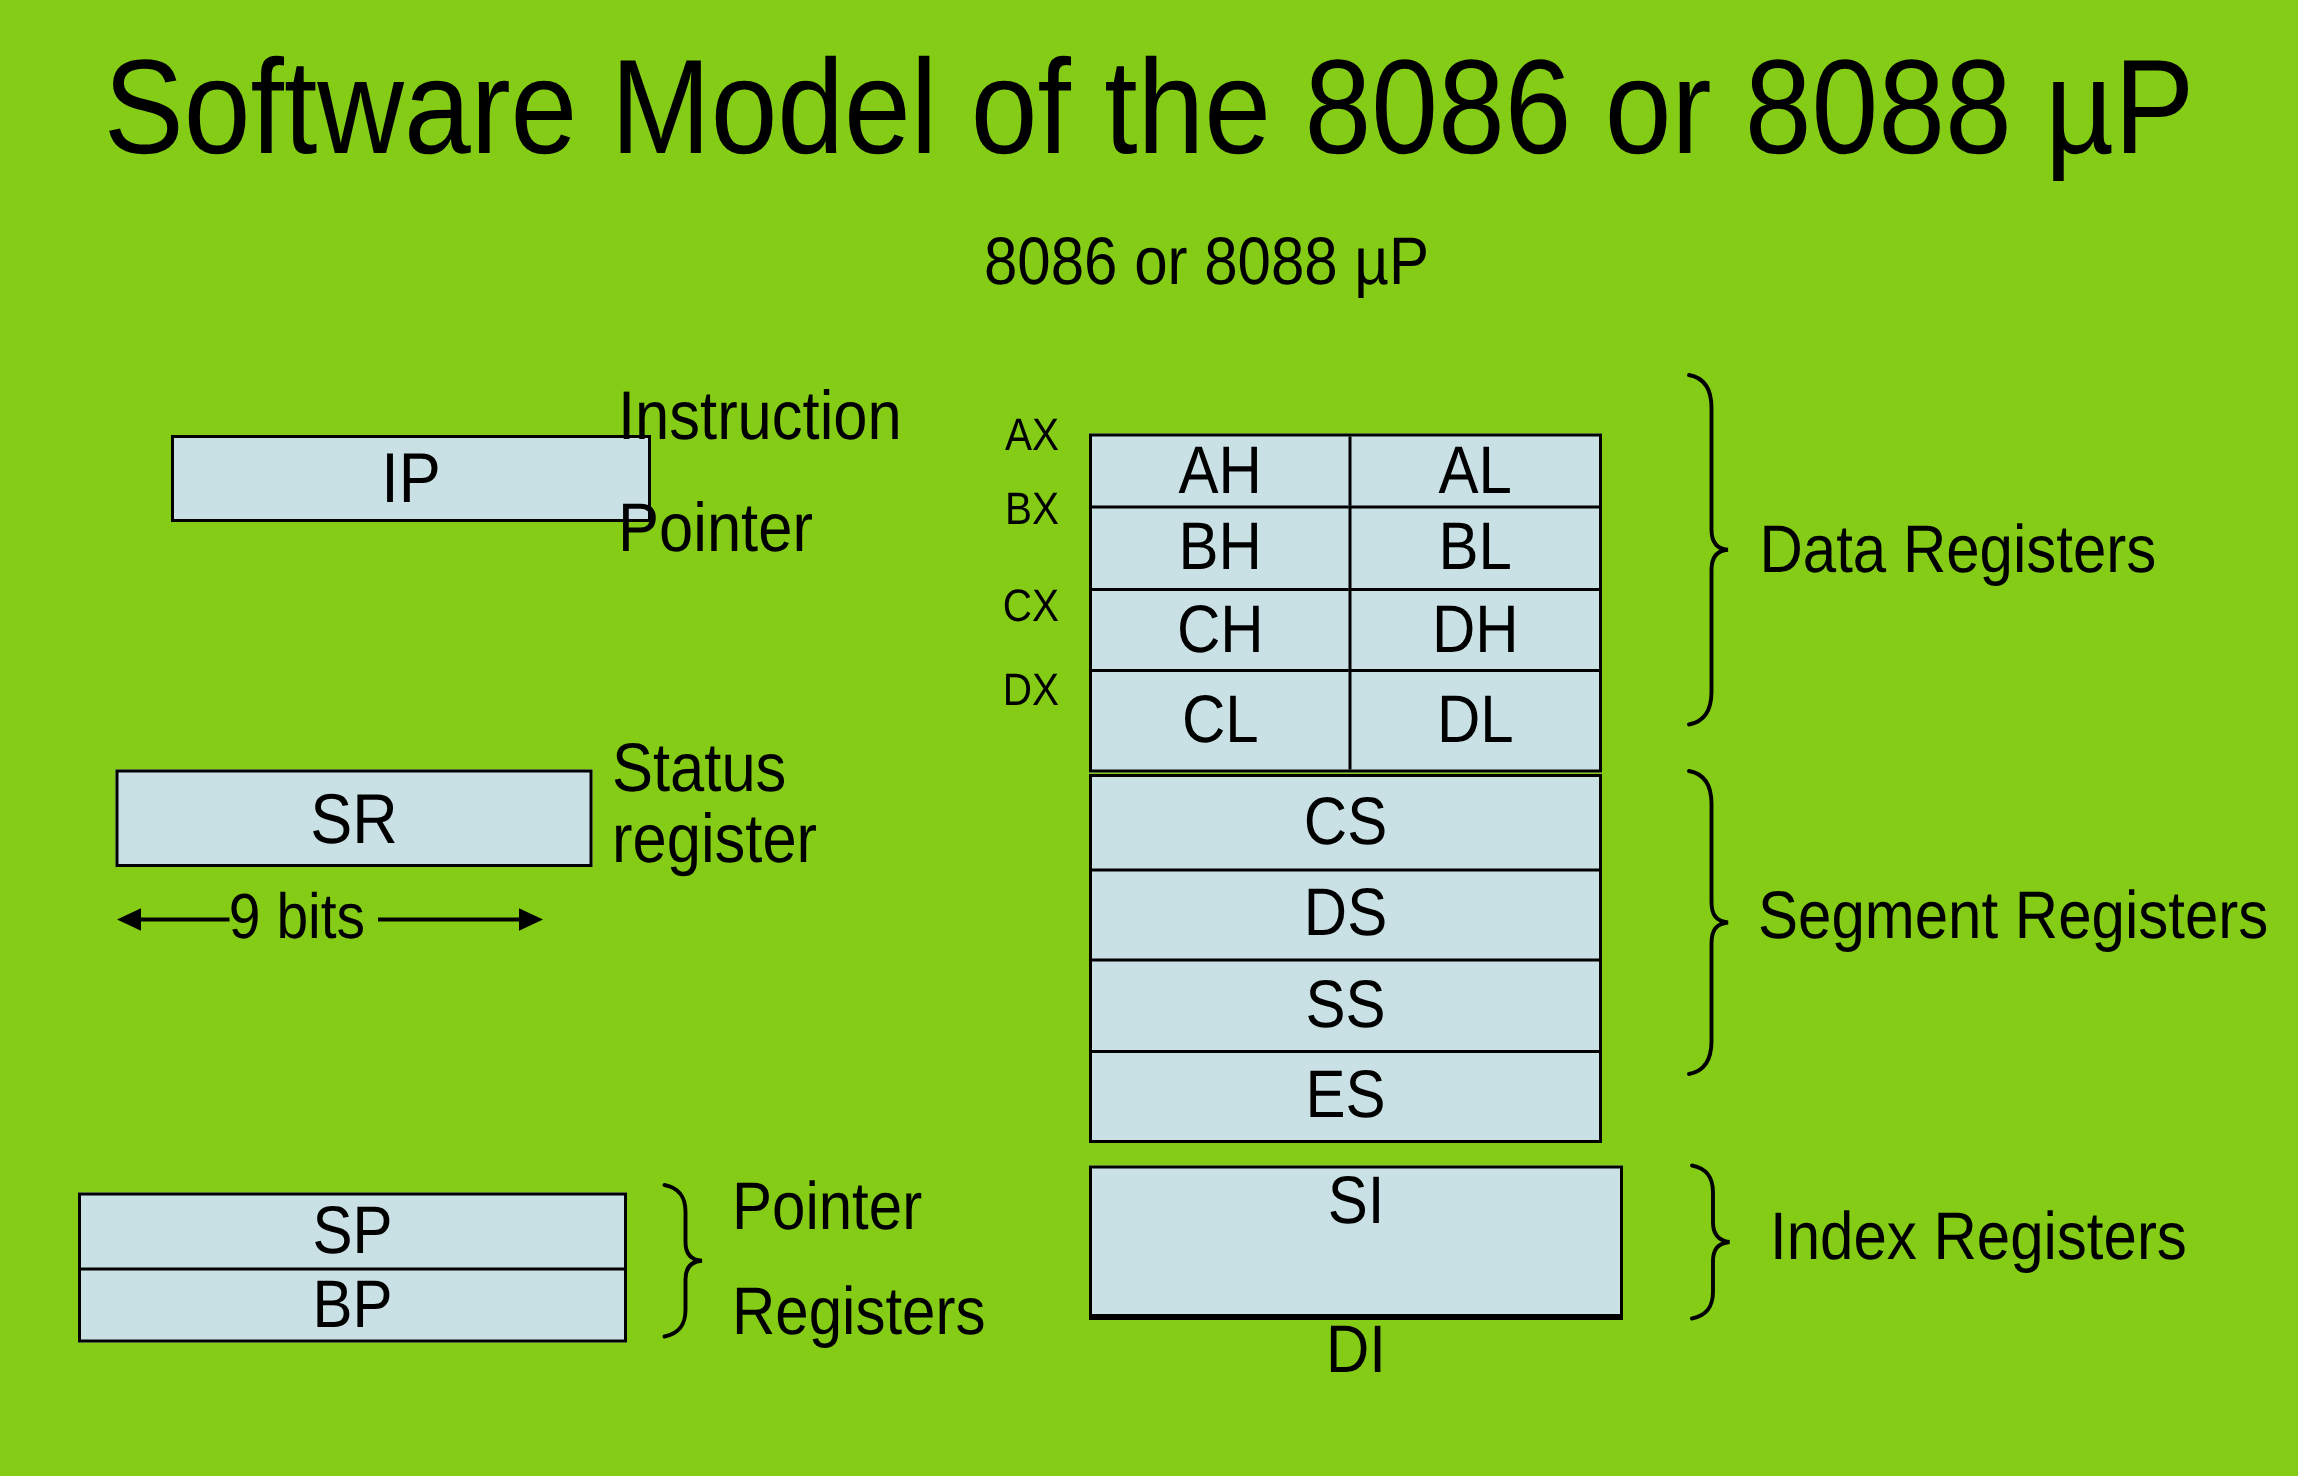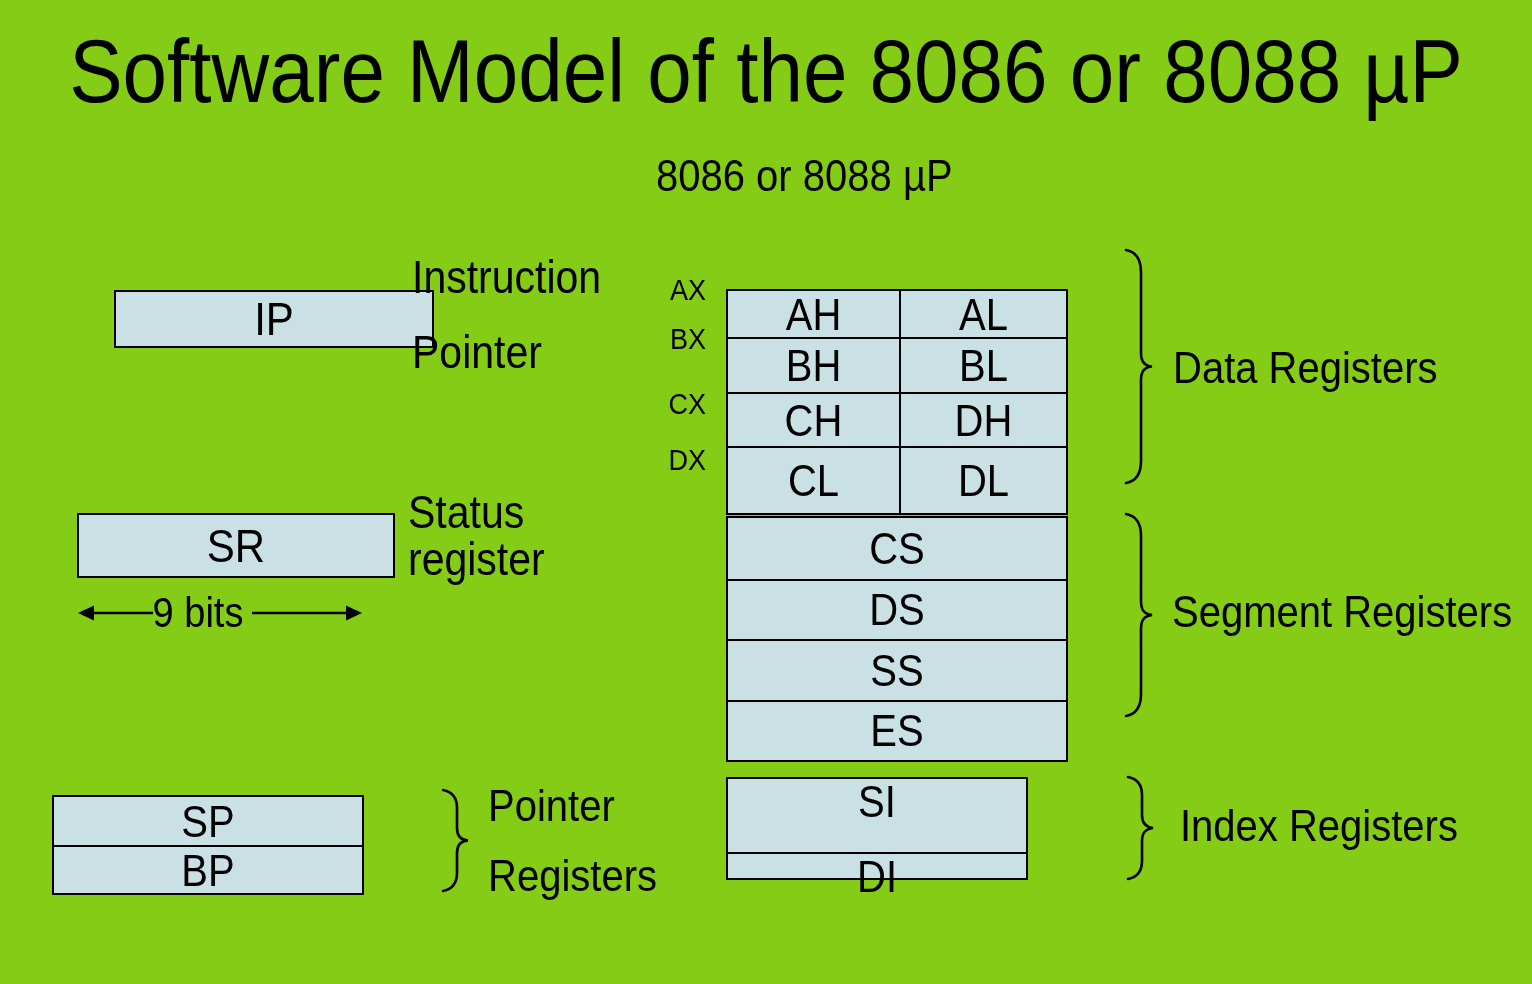--- a/index.html
+++ b/index.html
@@ -30,24 +30,24 @@
 
   
   .dtable{left:726px;top:266px;width:342px;height:226px;
           grid-template-columns:171px 1fr;grid-template-rows:46px 55px 54px 1fr;margin-top:23px;}
   .dtable .cell:nth-child(even){border-left:2px solid var(--line);}
   .dtable .cell:nth-child(n+3){border-top:2px solid var(--line);}
 
   
   .stable{left:726px;top:516px;width:342px;height:246px;grid-template-rows:repeat(4,1fr);}
   .stable .cell + .cell{border-top:2px solid var(--line);}
-  .ptable{left:52px;top:795px;width:312px;height:100px;grid-template-rows:repeat(2,1fr);}
+  .ptable{left:52px;top:795px;width:366px;height:100px;grid-template-rows:repeat(2,1fr);}
   .ptable .cell + .cell{border-top:2px solid var(--line);text-align:right;}
-  .itable{left:726px;top:777px;width:302px;height:103px;grid-template-rows:repeat(2,1fr);gap:28px;}
-  .itable .cell + .cell{border-top:2px solid var(--line);}
+  .itable{left:726px;top:777px;width:356px;height:103px;grid-template-rows:repeat(2,1fr);gap:28px;}
+  .itable .cell + .cell{border-top:2px solid var(--line);margin-top:24px;}
 
   .rowname{font-size:27px;text-align:right;width:106px;}
   .brace{position:absolute;}
   .brace path{fill:none;stroke:var(--line);stroke-width:2.6;stroke-linecap:round;}
   .arrow line{stroke:var(--line);stroke-width:2.6;}
   .arrow polygon{fill:var(--line);}
 </style>
 </head>
 <body>
 

